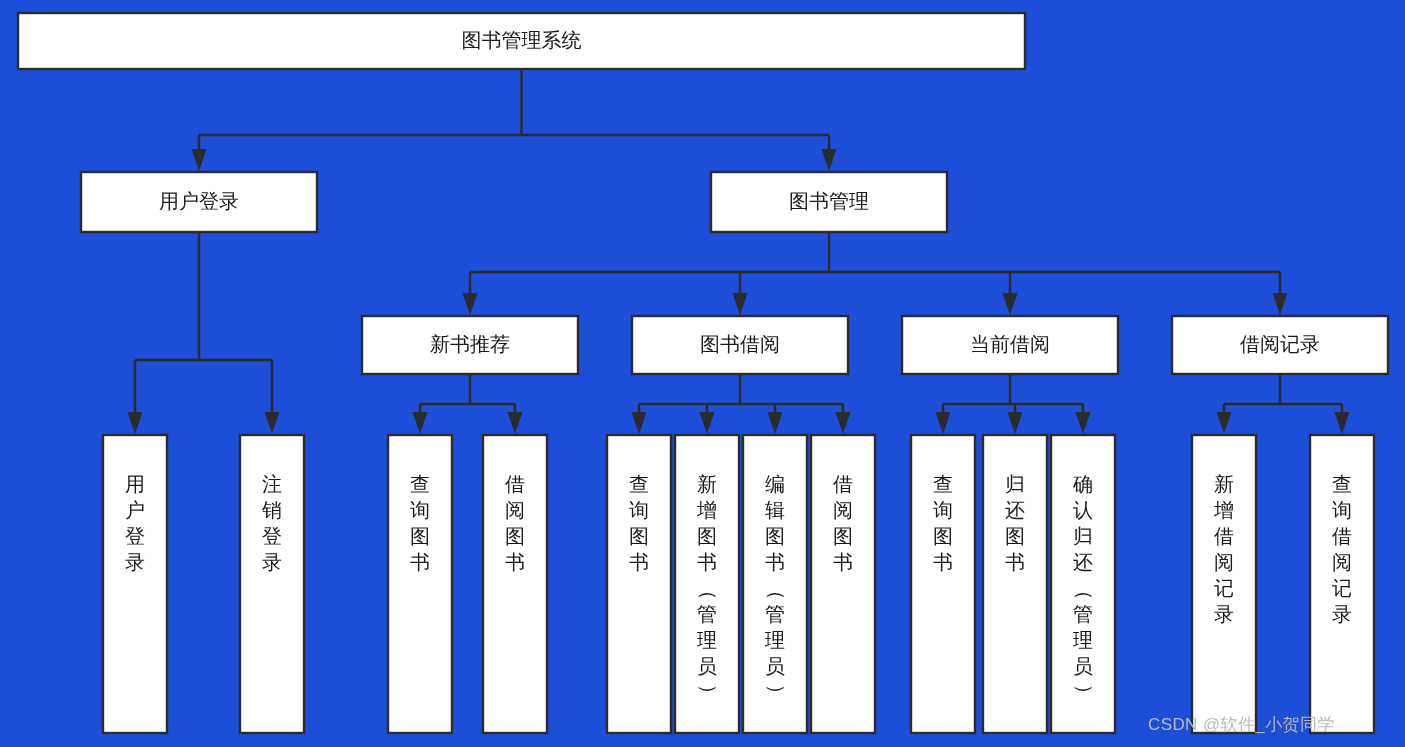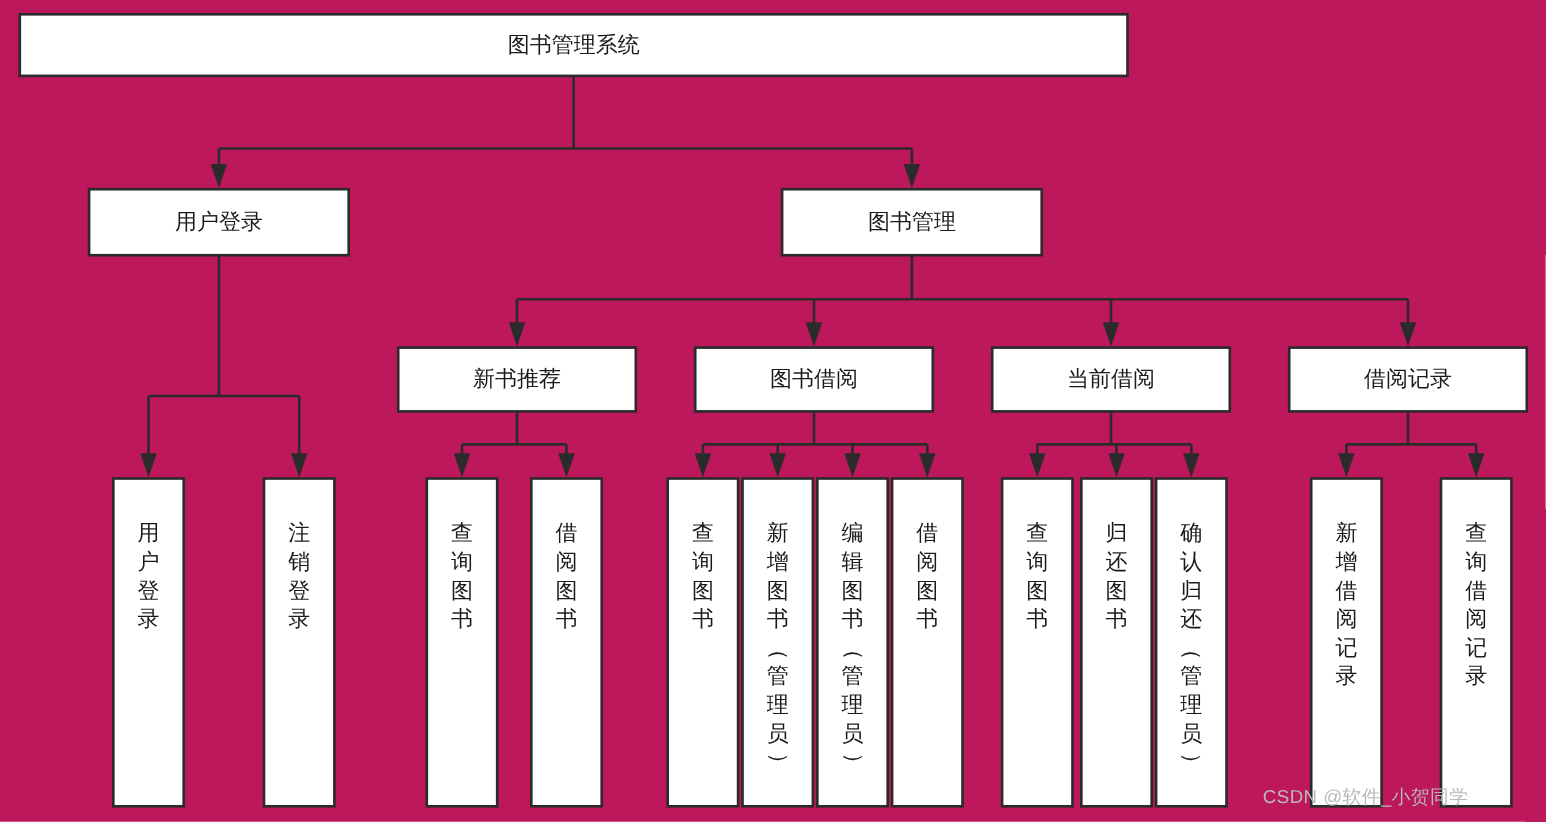--- a/index.html
+++ b/index.html
@@ -10,21 +10,21 @@
   body {
     width: 1405px;
     height: 747px;
     font-family: "Liberation Sans", "DejaVu Sans", sans-serif;
     overflow: hidden;
   }
   #diagram-root {
     position: relative;
     width: 1405px;
     height: 747px;
-    background: #be185d;
+    background: #1d4ed8;
   }
   svg#diagram-svg {
     position: absolute;
     left: 0;
     top: 0;
     width: 1405px;
     height: 747px;
     display: block;
   }
   .node-box {

